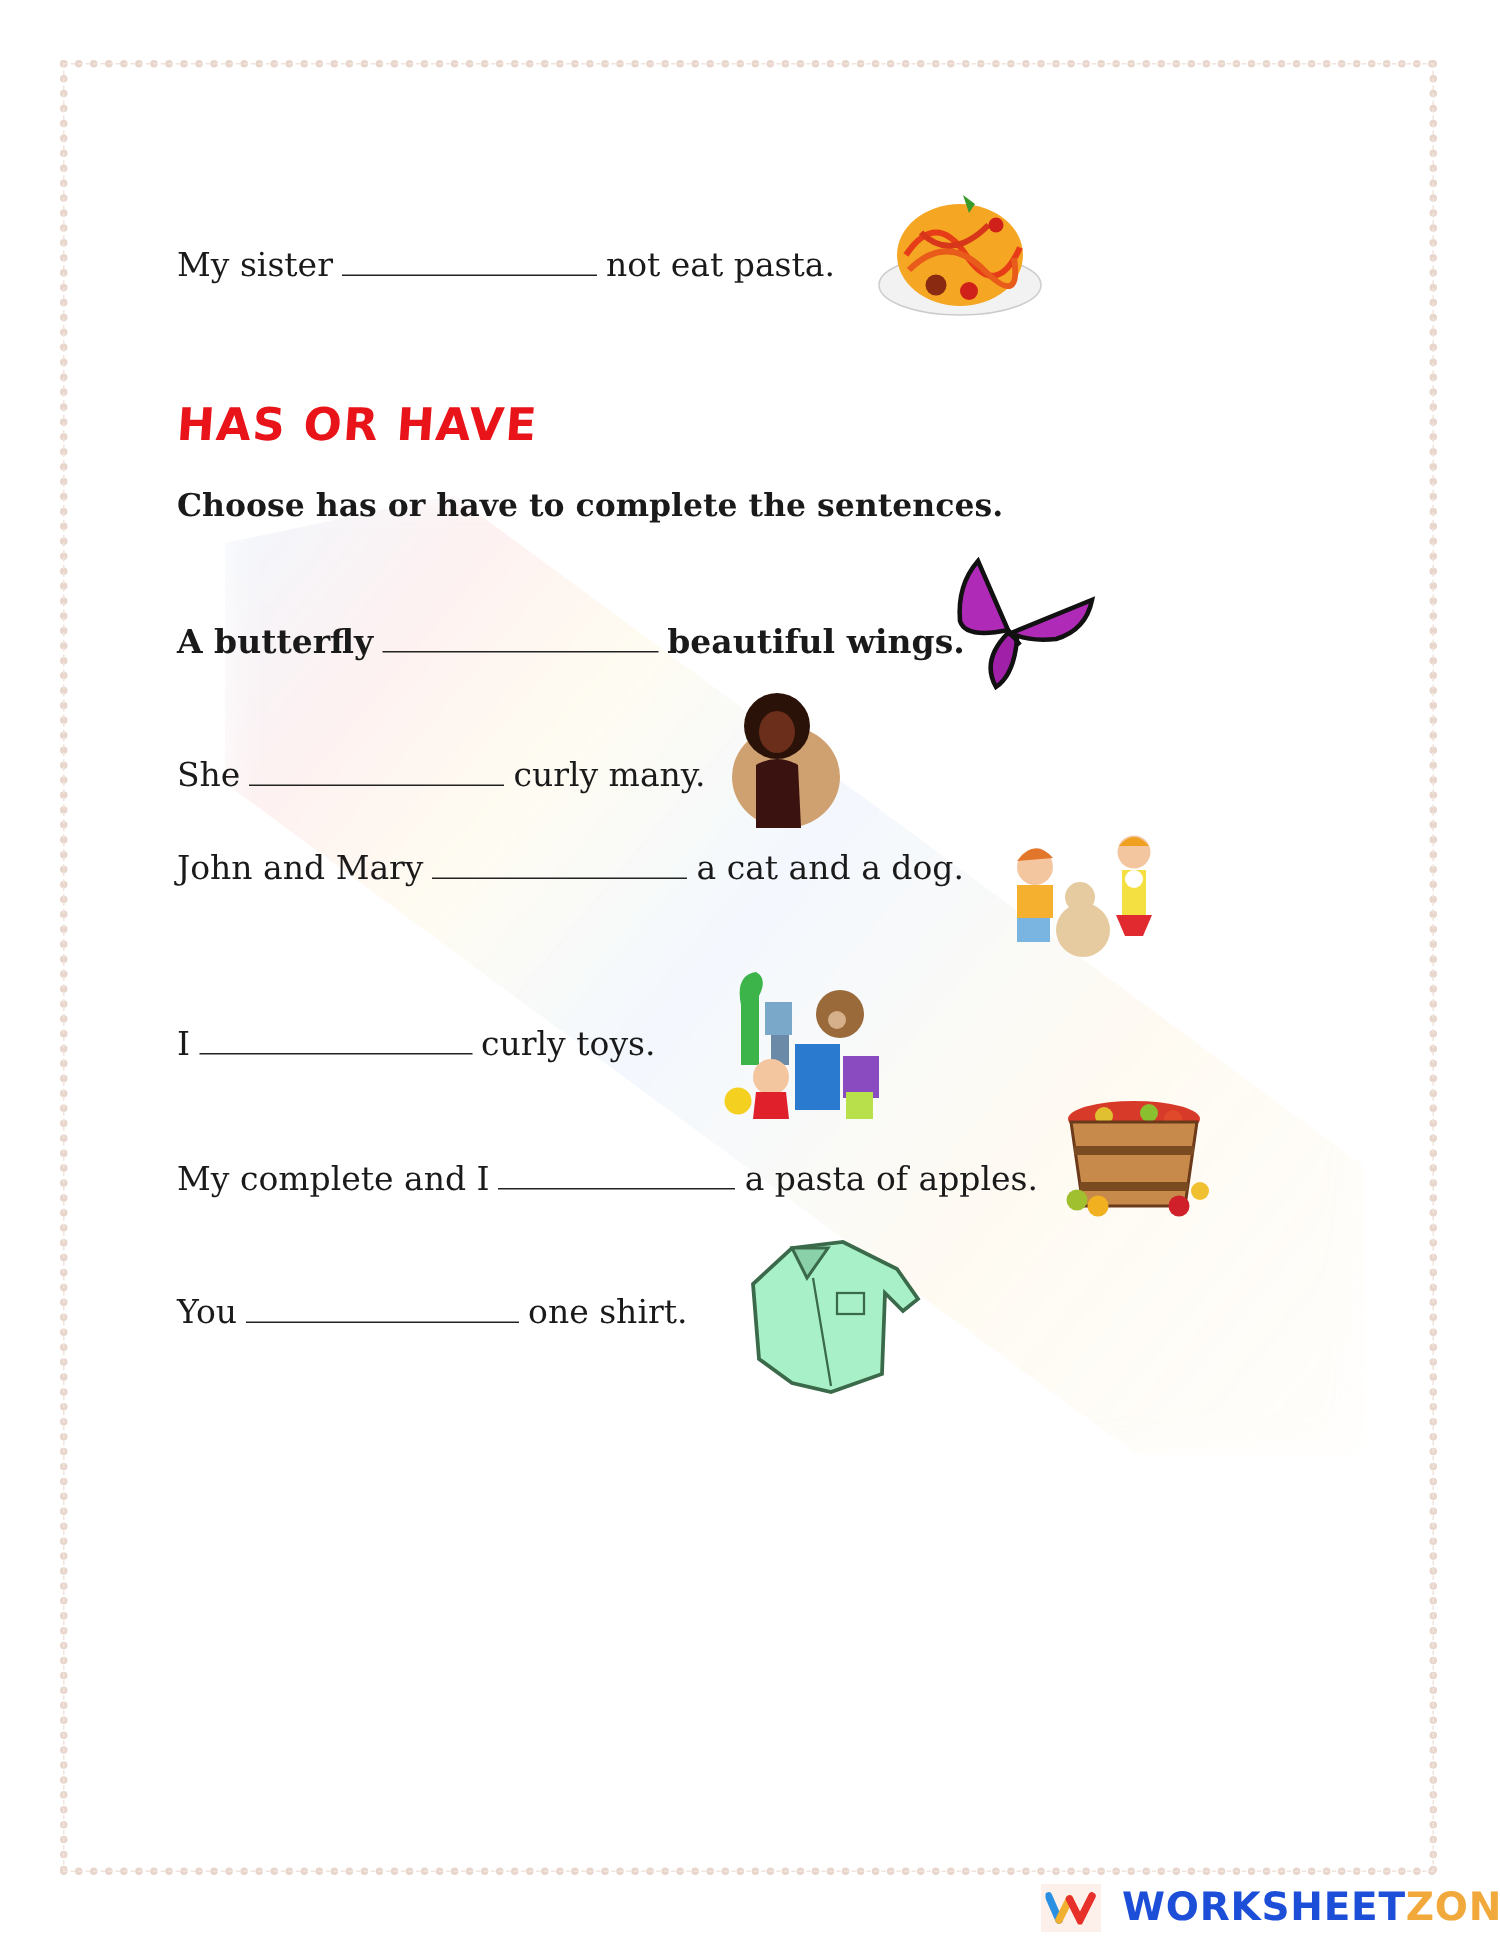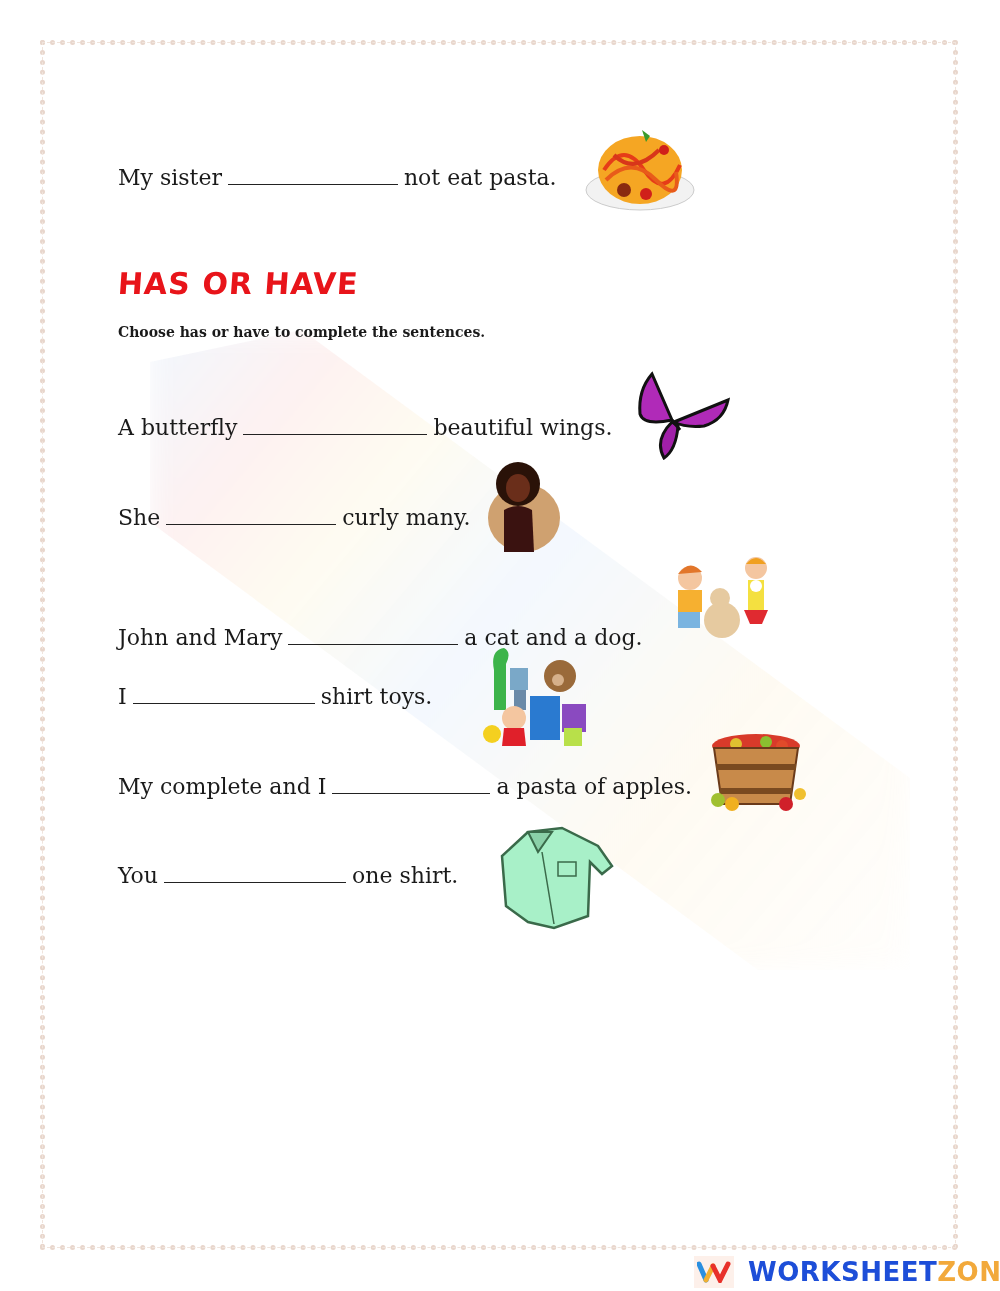--- a/index.html
+++ b/index.html
@@ -27,21 +27,21 @@
   }
   .blank { display: inline-block; border-bottom: 1.5px solid #222; height: 18px; vertical-align: baseline; margin: 0 6px 0 6px; }
   .title {
     position: absolute; left: 118px; top: 266px;
     font-family: "DejaVu Sans", "Liberation Sans", sans-serif;
     font-weight: 900; font-size: 30px; letter-spacing: 1px;
     color: #e8141a; transform: skewX(-4deg);
   }
   .instr {
     position: absolute; left: 118px; top: 324px;
-    font-weight: bold; font-size: 14px;
+    font-weight: bold; font-size: 21px;
   }
   .pic { position: absolute; }
   .logo {
     position: absolute; left: 694px; top: 1256px; height: 32px;
     display: flex; align-items: center; gap: 14px;
   }
   .logo-mark {
     width: 40px; height: 32px; background: #fdf0ea; display:flex; align-items:center; justify-content:center;
   }
   .logo-text {
@@ -70,21 +70,21 @@
     <circle cx="40" cy="70" r="7" fill="#8a2a10"></circle>
     <circle cx="62" cy="74" r="6" fill="#d0201a"></circle>
     <circle cx="80" cy="30" r="5" fill="#d0201a"></circle>
     <path d="M58 10 l8 6 l-4 6 z" fill="#3a9a2a"></path>
   </svg>
 </div>
 
 <div class="title">HAS OR HAVE</div>
 <div class="instr">Choose has or have to complete the sentences.</div>
 
-<div class="sentence" style="top:414px;">
+<div class="sentence" style="top:414px;font-weight:bold;">
   <span>A butterfly</span><span class="blank" style="width:184px"></span><span>beautiful wings.</span>
 </div>
 <div class="pic" style="left:634px; top:370px;">
   <svg width="98" height="90" viewBox="0 0 98 90">
     <path d="M38 50 L18 4 Q4 20 6 44 Q10 56 38 50 Z" fill="#b02ab8" stroke="#111" stroke-width="3"></path>
     <path d="M40 52 L94 30 Q90 50 70 56 Q52 58 40 52 Z" fill="#b02ab8" stroke="#111" stroke-width="3"></path>
     <path d="M38 52 Q20 70 30 88 Q42 80 44 56 Z" fill="#a020a8" stroke="#111" stroke-width="3"></path>
     <line x1="38" y1="50" x2="46" y2="60" stroke="#111" stroke-width="3"></line>
   </svg>
 </div>
@@ -94,41 +94,41 @@
 </div>
 <div class="pic" style="left:482px; top:458px;">
   <svg width="80" height="96" viewBox="0 0 80 96">
     <ellipse cx="42" cy="60" rx="36" ry="34" fill="#cfa170"></ellipse>
     <circle cx="36" cy="26" r="22" fill="#2a1208"></circle>
     <ellipse cx="36" cy="30" rx="12" ry="14" fill="#6a2e1a"></ellipse>
     <path d="M22 52 Q36 44 50 52 L52 94 L22 94 Z" fill="#3a1210"></path>
   </svg>
 </div>
 
-<div class="sentence" style="top:624px;text-align:center;">
+<div class="sentence" style="top:566px;text-align:center;">
   <span>John and Mary</span><span class="blank" style="width:170px"></span><span>a cat and a dog.</span>
 </div>
 <div class="pic" style="left:670px; top:550px;">
   <svg width="110" height="98" viewBox="0 0 110 98">
     <circle cx="20" cy="28" r="12" fill="#f4c6a0"></circle>
       <path d="M8 24 Q20 8 32 22" fill="#e2762a"></path>
     <rect x="8" y="40" width="24" height="22" fill="#f6b030"></rect>
       <rect x="8" y="62" width="22" height="16" fill="#7ab4e0"></rect>
     <ellipse cx="52" cy="70" rx="18" ry="18" fill="#e6caa0"></ellipse>
       <circle cx="50" cy="48" r="10" fill="#e6caa0"></circle>
     <circle cx="86" cy="18" r="11" fill="#f4c6a0"></circle>
       <path d="M76 14 Q86 2 96 14" fill="#f0a020"></path>
     <path d="M74 60 L98 60 L92 74 L80 74 Z" fill="#e02a30"></path>
       <rect x="78" y="30" width="16" height="30" fill="#f4e040"></rect>
     <circle cx="86" cy="36" r="6" fill="#fff"></circle>
   </svg>
 </div>
 
 <div class="sentence" style="top:683px;">
-  <span>I</span><span class="blank" style="width:182px"></span><span>shirt toys.</span>
+  <span>I</span><span class="blank" style="width:182px"></span><span>curly toys.</span>
 </div>
 <div class="pic" style="left:480px; top:640px;">
   <svg width="110" height="108" viewBox="0 0 110 108">
     <path d="M14 30 Q10 10 24 8 Q32 12 26 24 L26 70 L14 70 Z" fill="#3cb44a"></path>
     <rect x="30" y="28" width="18" height="22" fill="#7aa8c8"></rect>
       <rect x="34" y="50" width="12" height="20" fill="#6a8aa8"></rect>
     <circle cx="80" cy="36" r="16" fill="#9a6a3a"></circle>
       <circle cx="78" cy="40" r="6" fill="#d6b08a"></circle>
     <rect x="50" y="56" width="30" height="44" fill="#2a7ad0"></rect>
       <rect x="82" y="64" width="24" height="28" fill="#8a4ac0"></rect>

